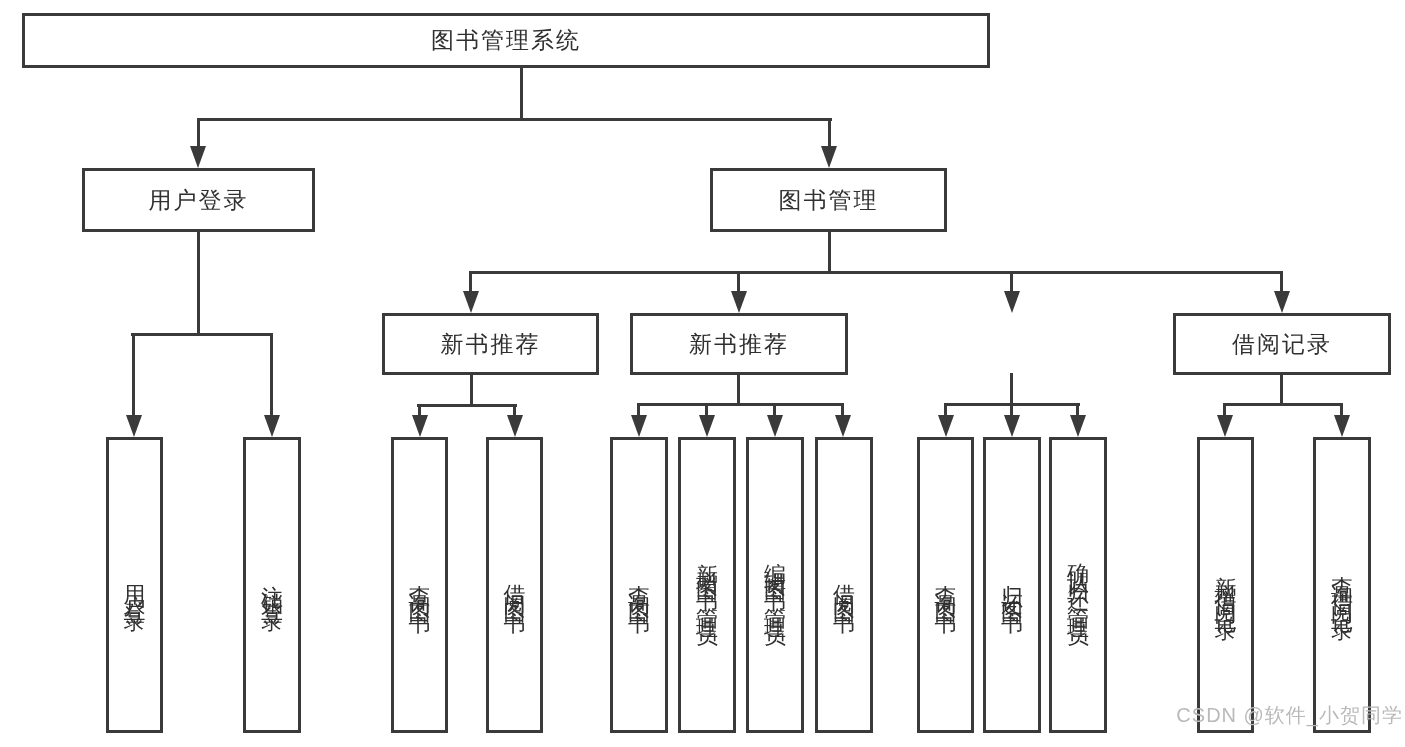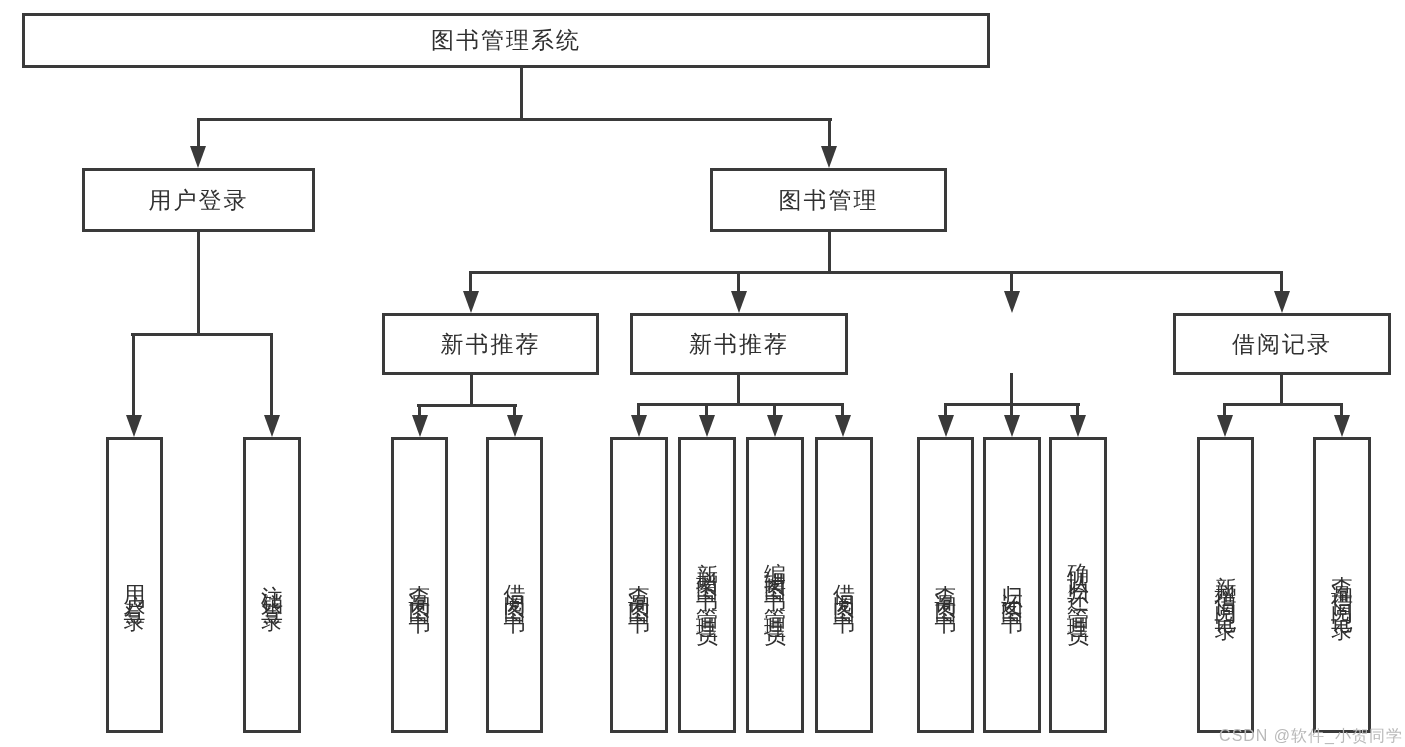--- a/index.html
+++ b/index.html
@@ -16,21 +16,21 @@
   .vbox{
     position:absolute;box-sizing:border-box;border:3px solid var(--line);background:#fff;
     display:flex;align-items:center;justify-content:center;
     writing-mode:vertical-rl;text-orientation:mixed;
     font-size:22px;color:var(--text);letter-spacing:9px;line-height:1;
   }
   .vl{position:absolute;width:3px;background:var(--line);}
   .hl{position:absolute;height:3px;background:var(--line);}
   .ah{position:absolute;width:0;height:0;border-left:8px solid transparent;border-right:8px solid transparent;border-top:22px solid var(--line);}
   .watermark{
-    position:absolute;right:2px;bottom:0;font-size:16px;color:var(--watermark);
+    position:absolute;right:2px;bottom:18px;font-size:20px;color:var(--watermark);
     letter-spacing:1px;white-space:nowrap;
   }
 </style>
 </head>
 <body>
 
 <div class="stage">
 
   <div class="vl" style="left:520px;top:66px;height:52px"></div>
   <div class="hl" style="left:197px;top:118px;width:635px"></div>

